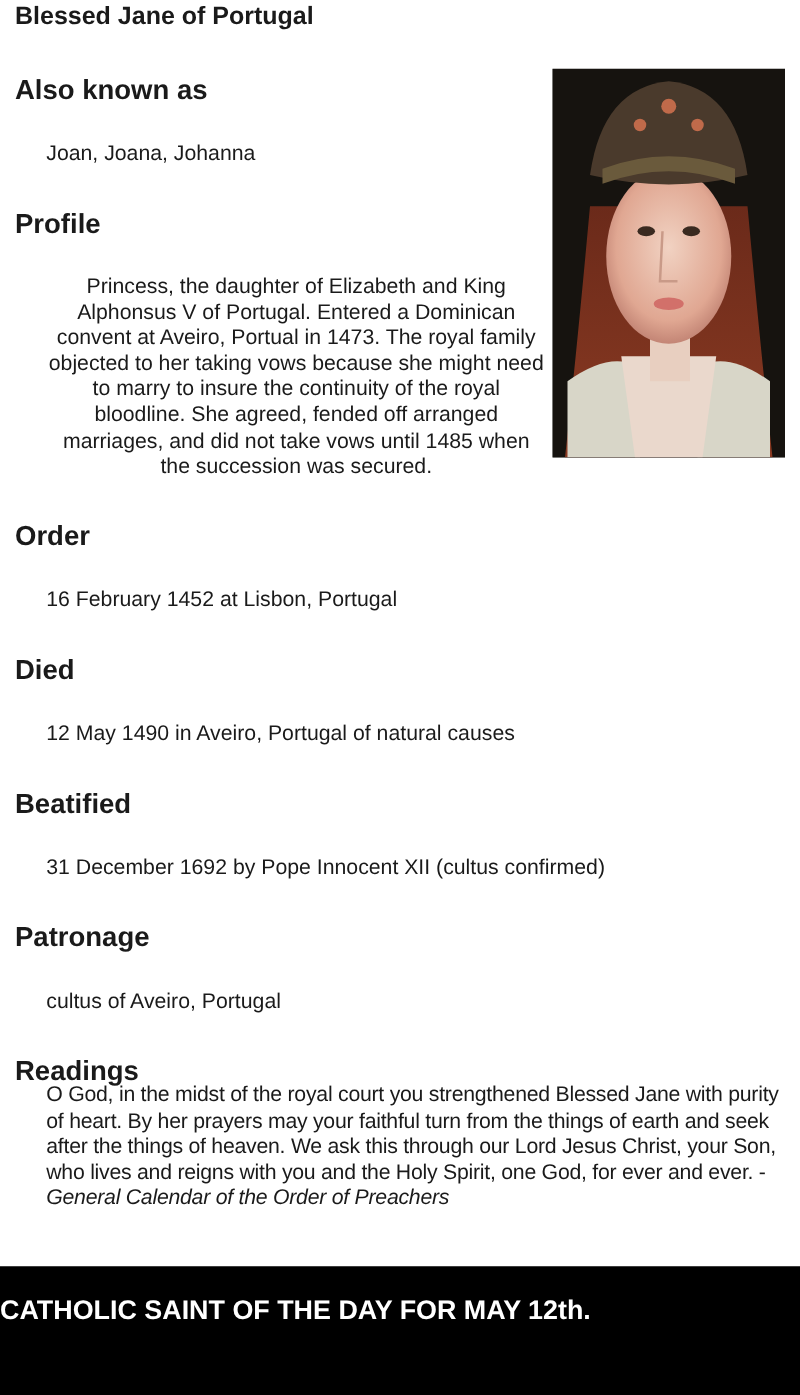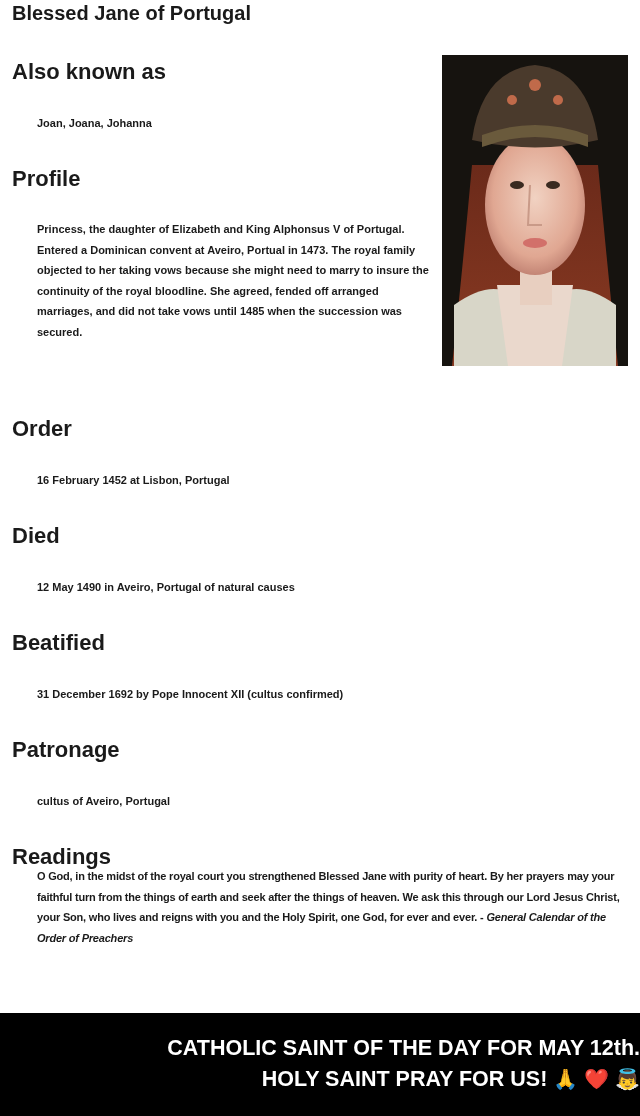--- a/index.html
+++ b/index.html
@@ -3,31 +3,31 @@
 <meta charset="utf-8">
 <style>
   html, body { margin:0; padding:0; }
   body {
     width:640px; height:1116px; overflow:hidden; background:#ffffff;
     font-family:"Liberation Sans", "DejaVu Sans", sans-serif; color:#1a1a1a;
     position:relative;
   }
   .page-title { position:absolute; left:12px; top:2px; font-size:20px; font-weight:bold; }
   .label { position:absolute; left:12px; font-size:22px; font-weight:bold; }
-  .value { position:absolute; left:37px; font-size:11px; line-height:20.6px;font-weight:bold; }
-  .profile-text { width:400px; }
+  .value { position:absolute; left:37px; font-size:17px; line-height:20.6px; }
+  .profile-text { width:400px;text-align:center; }
   .readings-text { width:600px; letter-spacing:-0.2px; }
   .readings-text i { font-style:italic; }
   .portrait {
     position:absolute; left:442px; top:55px; width:186px; height:311px;
     background:#14120f; overflow:hidden;
   }
   .footer {
     position:absolute; left:0; top:1013px; width:640px; height:103px; background:#000;
-    color:#fff; text-align:right; font-weight:bold; font-size:21.5px; line-height:31px;
+    color:#fff; text-align:left; font-weight:bold; font-size:21.5px; line-height:31px;
     padding-top:20px; box-sizing:border-box;
   }
   .emoji { font-size:20px; }
 </style>
 </head>
 <body>
 
 <div class="page-title">Blessed Jane of Portugal</div>
 
 <div class="label" style="top:59px">Also known as</div>
@@ -80,19 +80,13 @@
 <div class="label" style="top:737px">Patronage</div>
 <div class="value" style="top:791px">cultus of Aveiro, Portugal</div>
 
 <div class="label" style="top:844px">Readings</div>
 <div class="value readings-text" style="top:866px">
   <span>O God, in the midst of the royal court you strengthened Blessed Jane with purity of heart. By her prayers may your faithful turn from the things of earth and seek after the things of heaven. We ask this through our Lord Jesus Christ, your Son, who lives and reigns with you and the Holy Spirit, one God, for ever and ever. - </span><i>General Calendar of the Order of Preachers</i>
 </div>
 
 <div class="footer">
   <div>CATHOLIC SAINT OF THE DAY FOR MAY 12th.</div>
-  <div>
-    <span>HOLY SAINT PRAY FOR US!</span>
-    <span class="emoji">🙏</span>
-    <span class="emoji">❤️</span>
-    <span class="emoji">👼</span>
-  </div>
 </div>
 
 </body></html>

